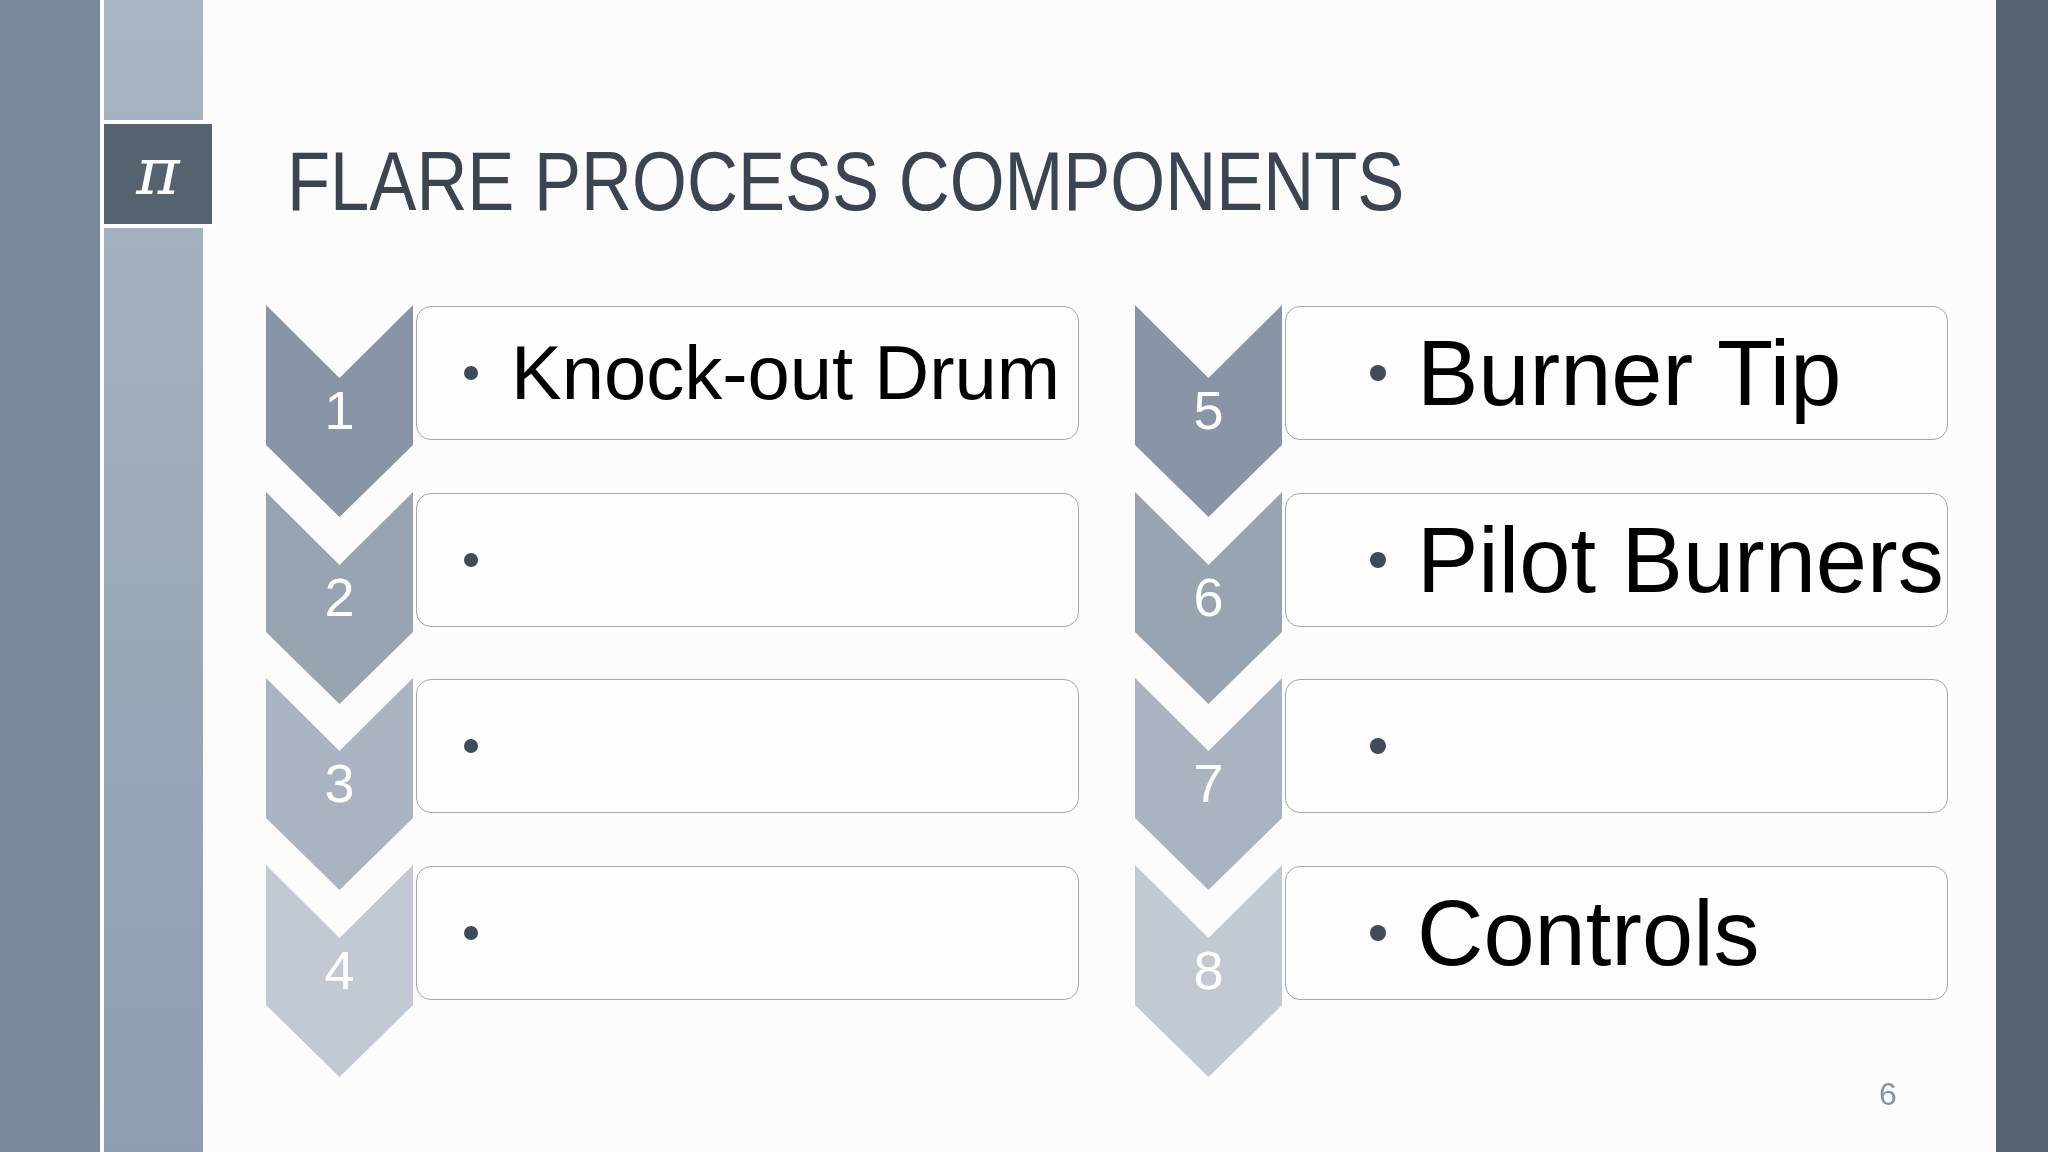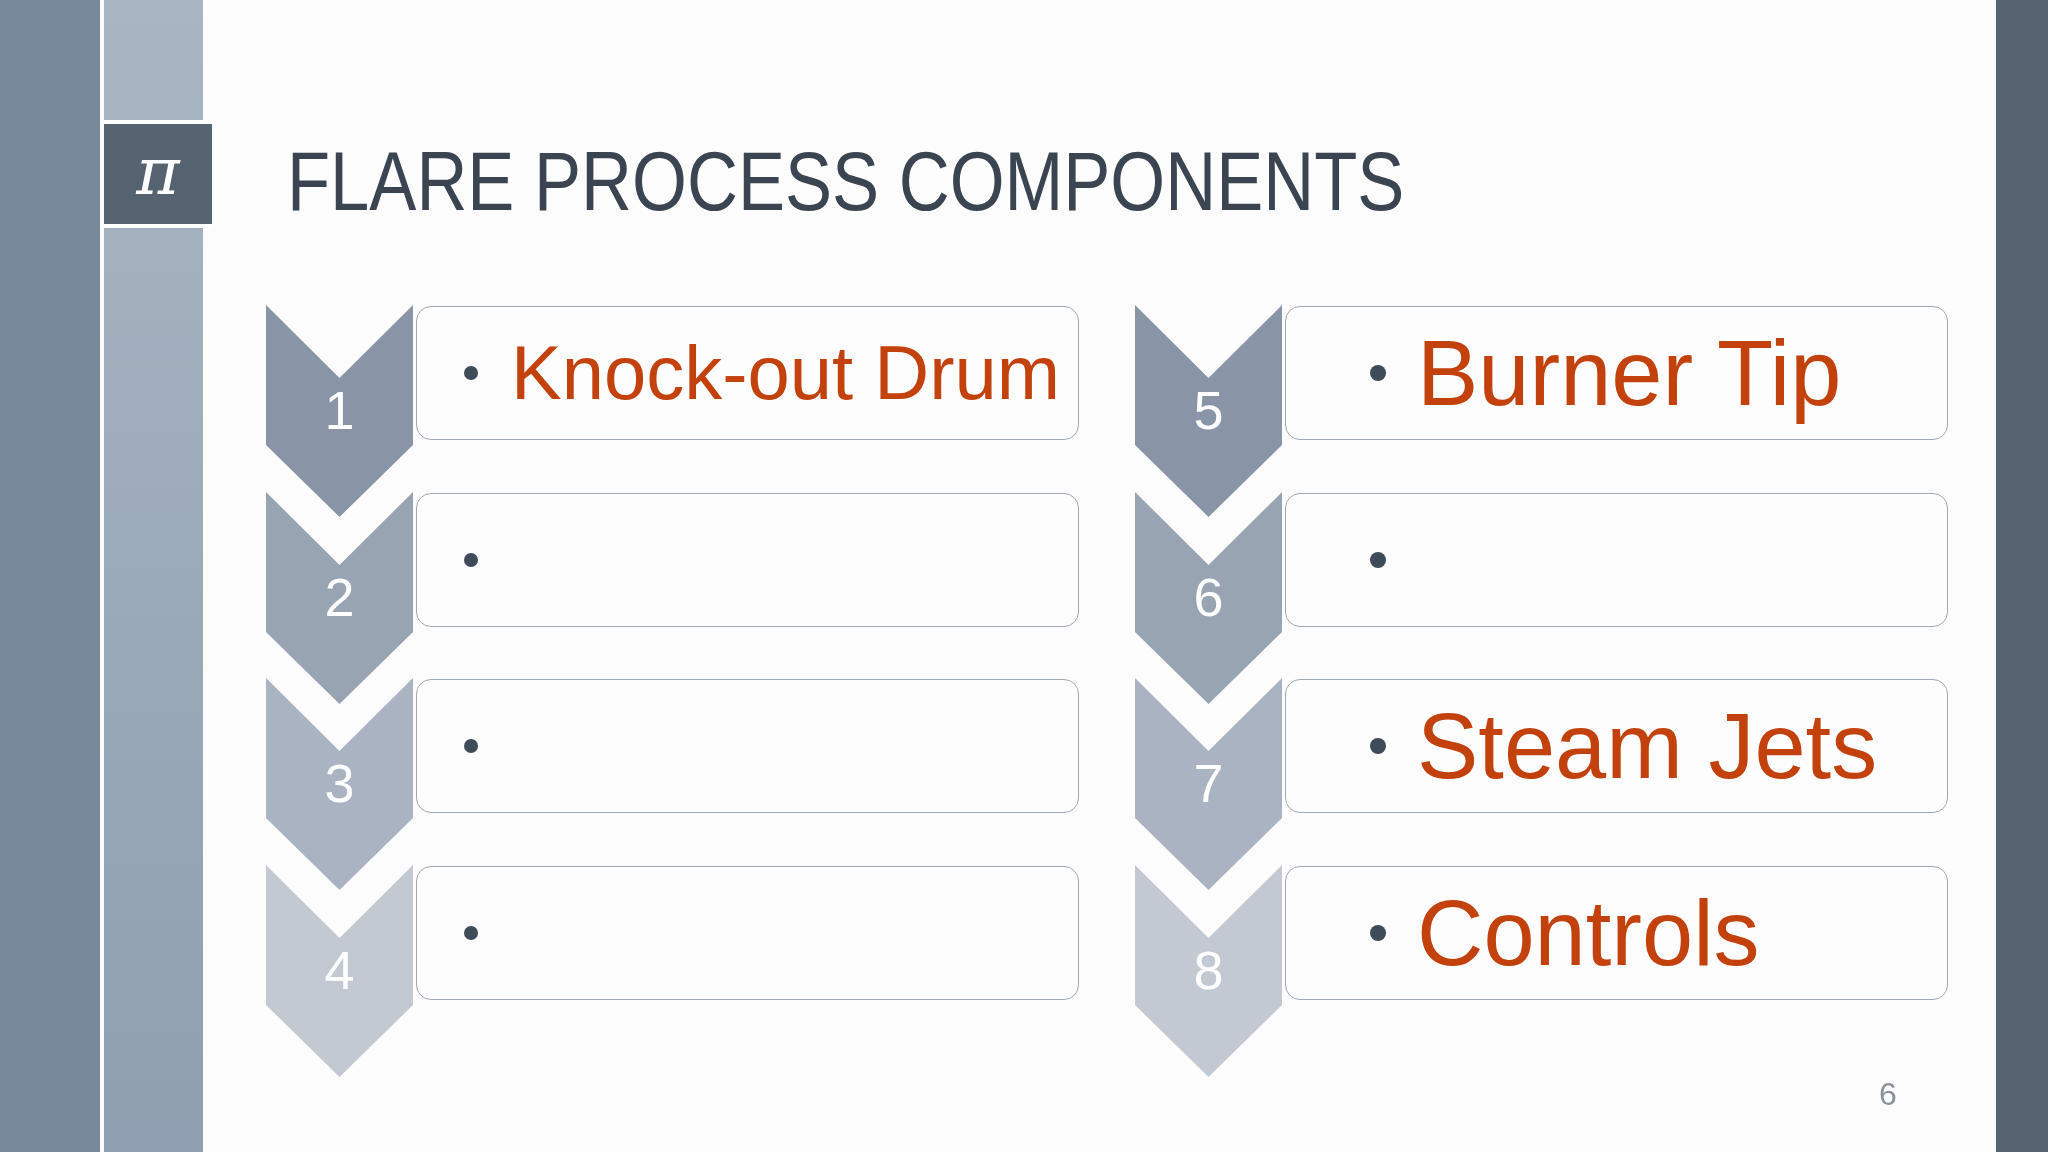--- a/index.html
+++ b/index.html
@@ -29,21 +29,21 @@
     font-size:54px;line-height:54px;font-weight:400;}
   
   .ibox{position:absolute;height:134px;width:663px;box-sizing:border-box;
     background:#fdfdfe;border:1.5px solid #a0a8b0;border-radius:15px;
     display:flex;align-items:center;}
   .ibox.l{padding-left:47px;}
   .ibox.r{padding-left:84px;}
   .dot{flex:none;border-radius:50%;background:#3f4b59;}
   .l .dot{width:14px;height:14px;margin-right:33px;}
   .r .dot{width:16px;height:16px;margin-right:31px;}
-  .lbl{color:#c2410c;line-height:1;white-space:nowrap;}
+  .lbl{color:#000000;line-height:1;white-space:nowrap;}
   .l .lbl{font-size:76px;}
   .r .lbl{font-size:92px;}
   
   .pagenum{position:absolute;left:1856px;top:1078px;width:64px;text-align:center;
     font-size:32px;line-height:32px;color:#8a929c;}
 </style>
 </head>
 <body>
 
 <div>
@@ -99,29 +99,29 @@
     <span class="dot"></span>
     <span class="lbl">Burner Tip</span>
   </div>
 
   <svg class="chev" style="left:1135px;top:492px" viewBox="0 0 147 212">
     <polygon points="0,0 73.5,73 147,0 147,140 73.5,212 0,140" fill="#99a4b3"></polygon>
   </svg>
   <div class="num" style="left:1135px;top:570px">6</div>
   <div class="ibox r" style="left:1285px;top:493px">
     <span class="dot"></span>
+    <span class="lbl">Pilot Burners</span>
   </div>
 
   <svg class="chev" style="left:1135px;top:678px" viewBox="0 0 147 212">
     <polygon points="0,0 73.5,73 147,0 147,140 73.5,212 0,140" fill="#aab3c1"></polygon>
   </svg>
   <div class="num" style="left:1135px;top:756px">7</div>
   <div class="ibox r" style="left:1285px;top:679px">
     <span class="dot"></span>
-    <span class="lbl">Steam Jets</span>
   </div>
 
   <svg class="chev" style="left:1135px;top:865px" viewBox="0 0 147 212">
     <polygon points="0,0 73.5,73 147,0 147,140 73.5,212 0,140" fill="#c3c9d3"></polygon>
   </svg>
   <div class="num" style="left:1135px;top:943px">8</div>
   <div class="ibox r" style="left:1285px;top:866px">
     <span class="dot"></span>
     <span class="lbl">Controls</span>
   </div>

